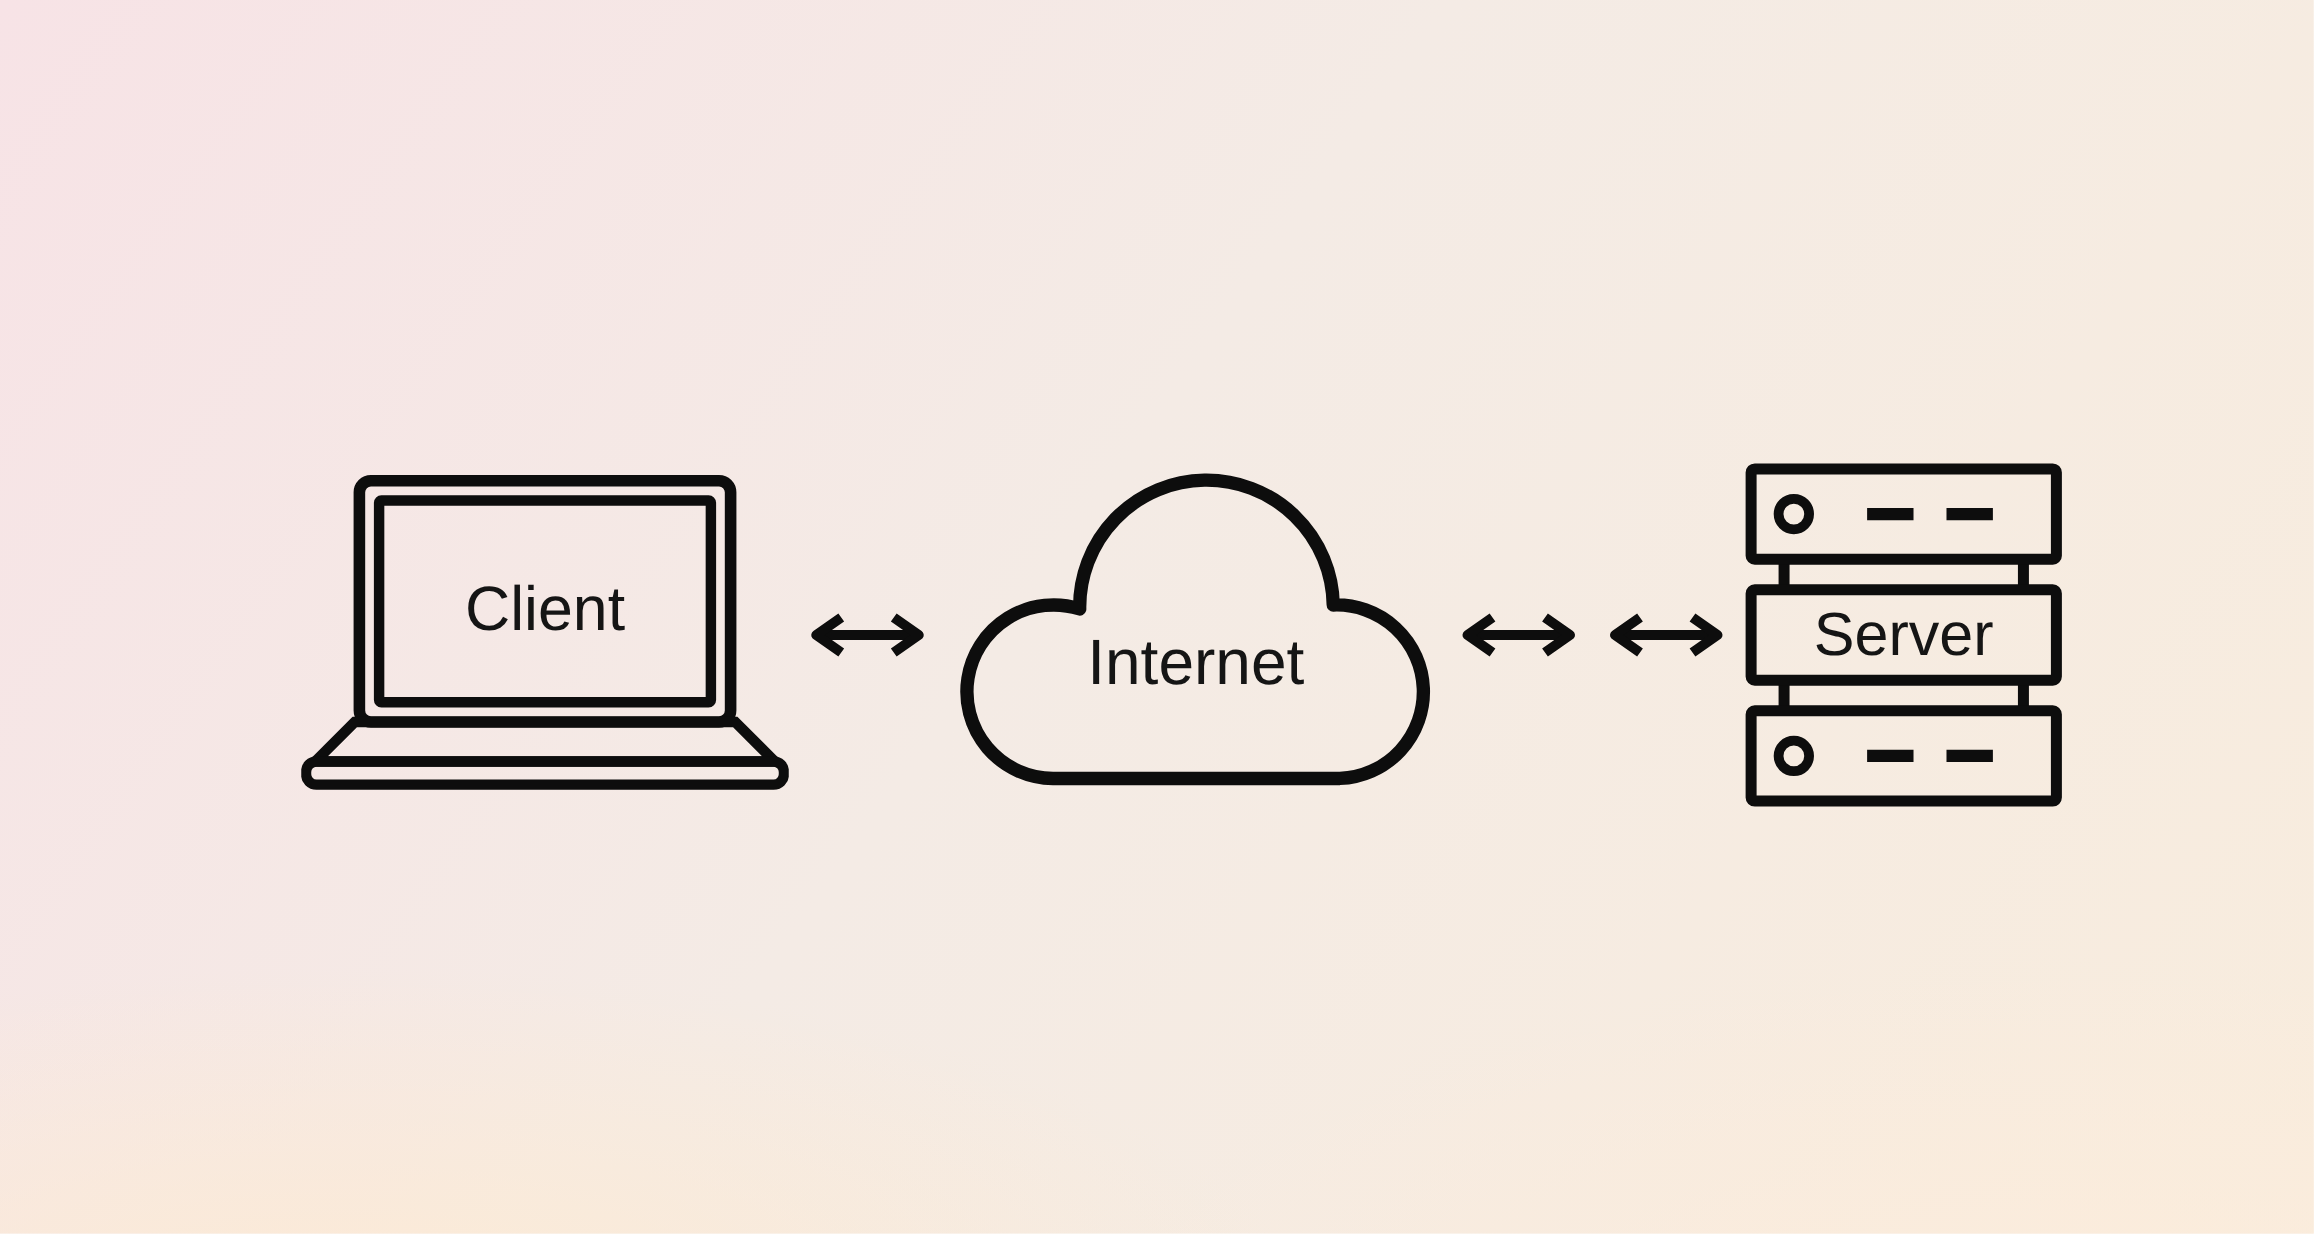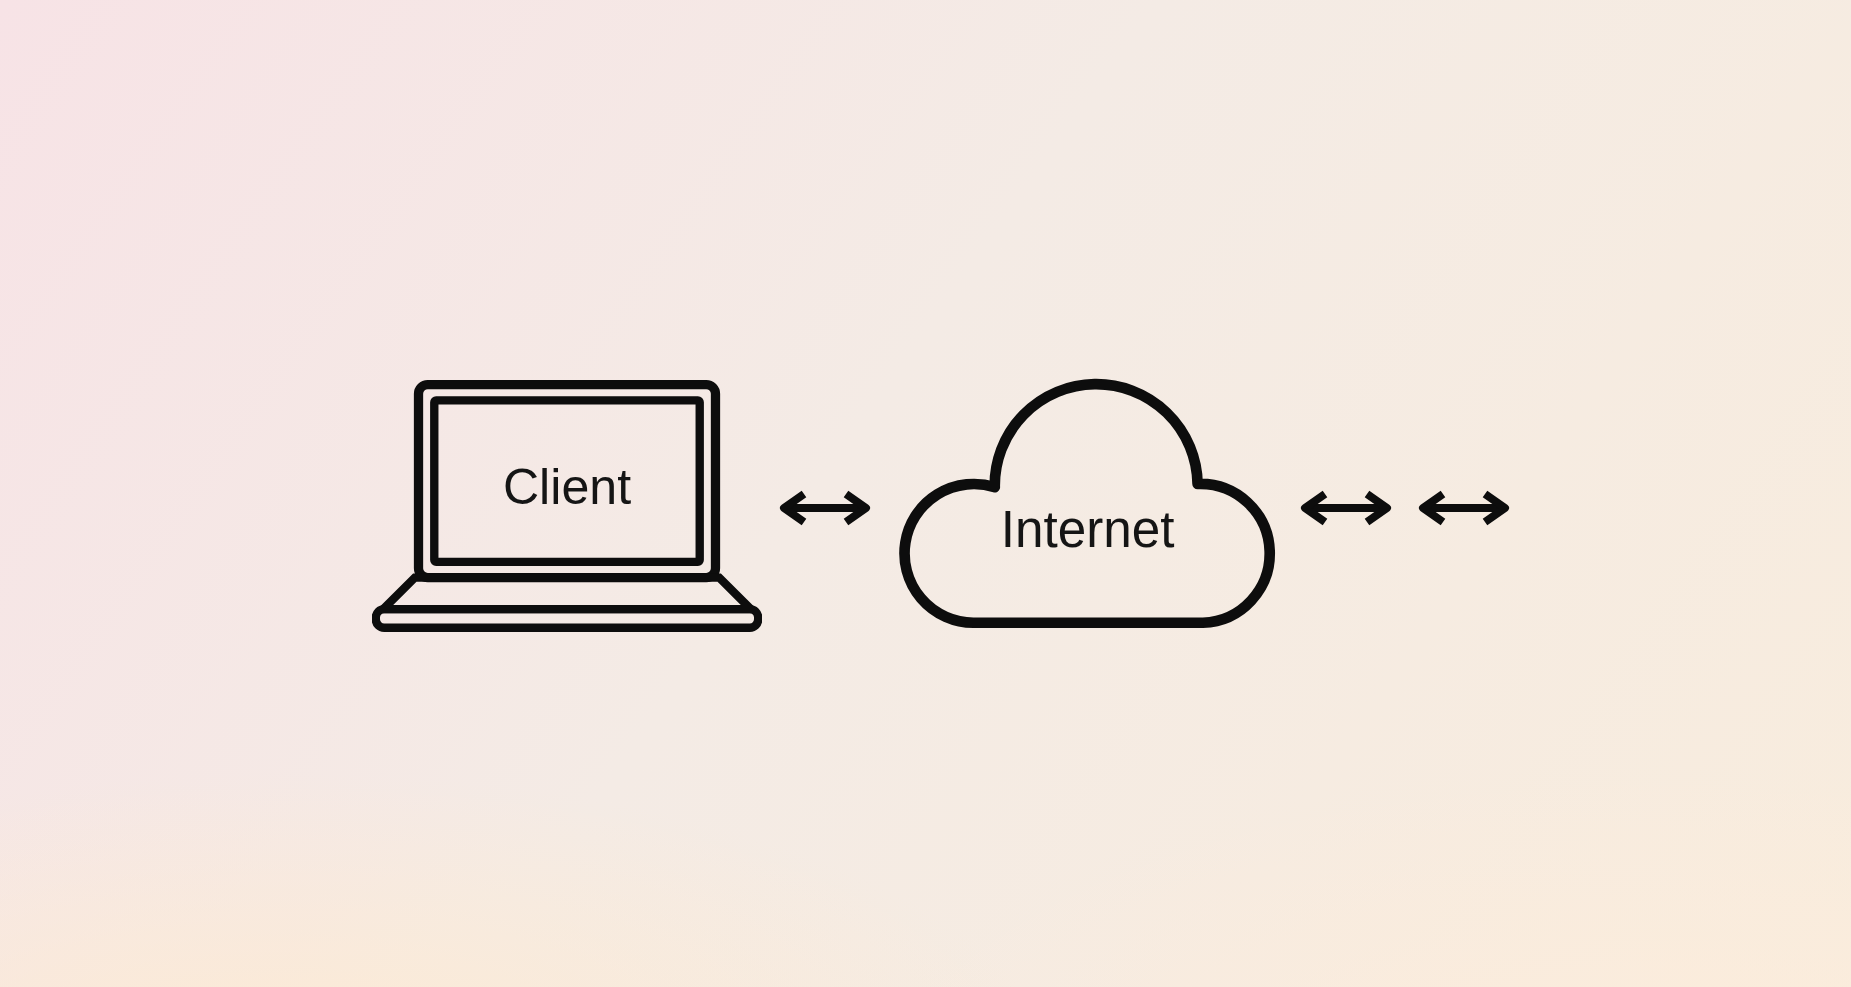--- a/index.html
+++ b/index.html
@@ -73,15 +73,37 @@
 
 
     <div class="node">
       <svg width="110" height="44" viewBox="0 0 110 44">
         <line class="ln" x1="14" y1="22" x2="96" y2="22" stroke-width="8"></line>
         <polyline class="ln" points="34,8 14,22 34,36" stroke-width="8" stroke-linejoin="round"></polyline>
         <polyline class="ln" points="76,8 96,22 76,36" stroke-width="8" stroke-linejoin="round"></polyline>
       </svg>
     </div>
 
+    <div class="node">
+      <svg width="254" height="276" viewBox="0 0 260 282">
+
+        <line class="ln" x1="32" y1="79" x2="32" y2="104" stroke-width="9"></line>
+        <line class="ln" x1="228" y1="79" x2="228" y2="104" stroke-width="9"></line>
+        <line class="ln" x1="32" y1="178" x2="32" y2="203" stroke-width="9"></line>
+        <line class="ln" x1="228" y1="178" x2="228" y2="203" stroke-width="9"></line>
+
+        <rect class="ln" x="5" y="5" width="250" height="74" rx="3" stroke-width="9"></rect>
+        <circle class="ln" cx="40" cy="42" r="12.5" stroke-width="8"></circle>
+        <line class="ln" x1="100" y1="42" x2="138" y2="42" stroke-width="10"></line>
+        <line class="ln" x1="165" y1="42" x2="203" y2="42" stroke-width="10"></line>
+
+        <rect class="ln" x="5" y="104" width="250" height="74" rx="3" stroke-width="9"></rect>
+        <text x="130" y="141" font-size="50" text-anchor="middle" dominant-baseline="central">Server</text>
+
+        <rect class="ln" x="5" y="203" width="250" height="74" rx="3" stroke-width="9"></rect>
+        <circle class="ln" cx="40" cy="240" r="12.5" stroke-width="8"></circle>
+        <line class="ln" x1="100" y1="240" x2="138" y2="240" stroke-width="10"></line>
+        <line class="ln" x1="165" y1="240" x2="203" y2="240" stroke-width="10"></line>
+      </svg>
+    </div>
 
   </div>
 </div>
 
 </body></html>

